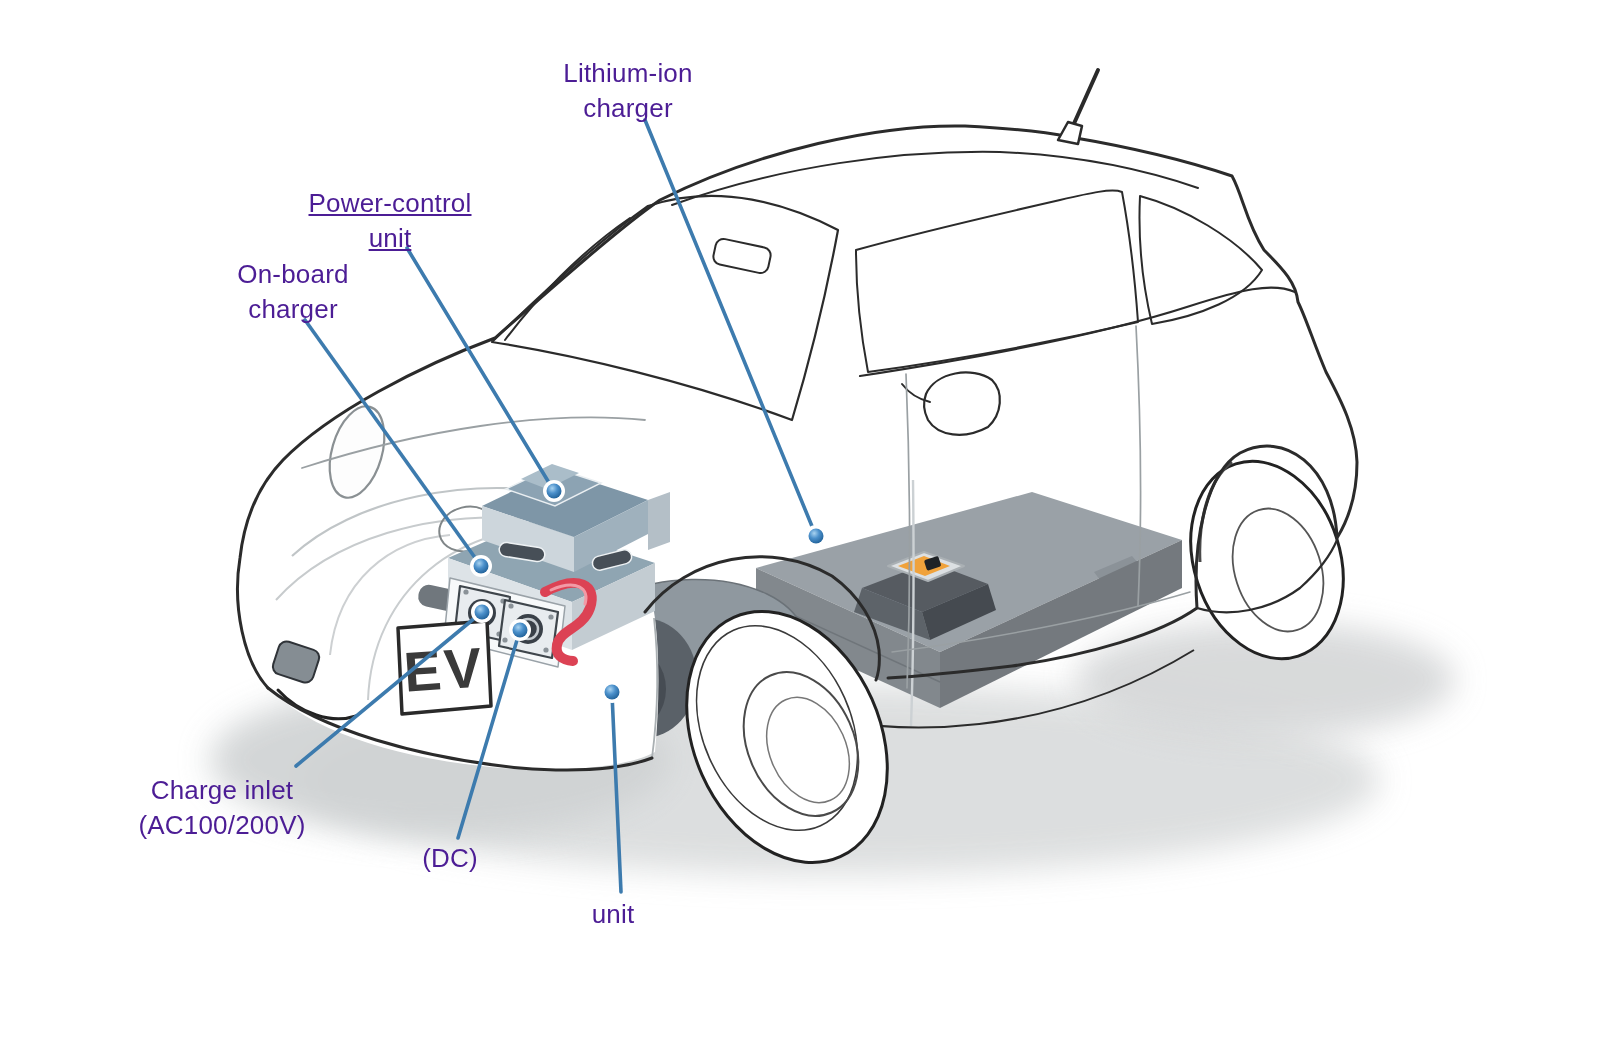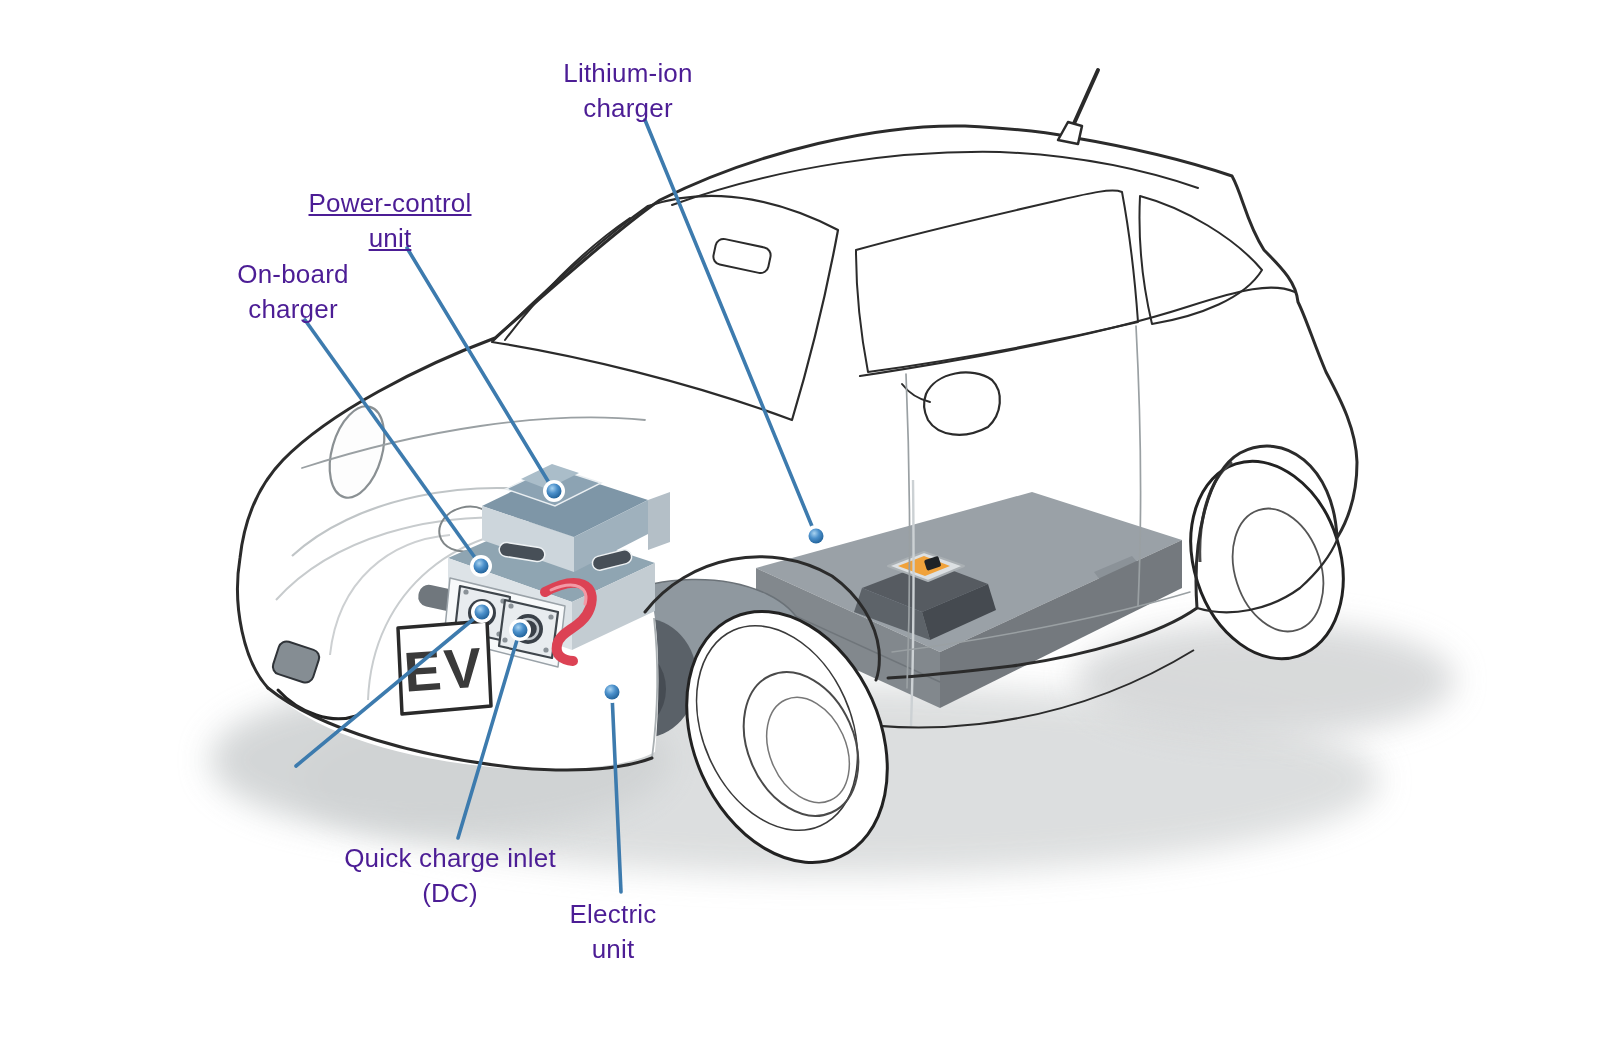--- a/index.html
+++ b/index.html
@@ -236,24 +236,26 @@
 <div class="callout-label" style="left:240px;top:186px;width:300px;text-decoration:underline;">
   <span>Power-control</span>
   <span>unit</span>
 </div>
 
 <div class="callout-label" style="left:143px;top:257px;width:300px;">
   <span>On-board</span>
   <span>charger</span>
 </div>
 
+<div class="callout-label" style="left:72px;top:773px;width:300px;">
+  <span>Charge inlet</span>
+  <span>(AC100/200V)</span>
+</div>
 
 <div class="callout-label" style="left:270px;top:841px;width:360px;">
-  <span>Quick charge inlet</span>
   <span>(DC)</span>
 </div>
 
 <div class="callout-label" style="left:463px;top:897px;width:300px;">
-  <span>Electric</span>
   <span>unit</span>
 </div>
 
 </div>
 
 </body></html>

